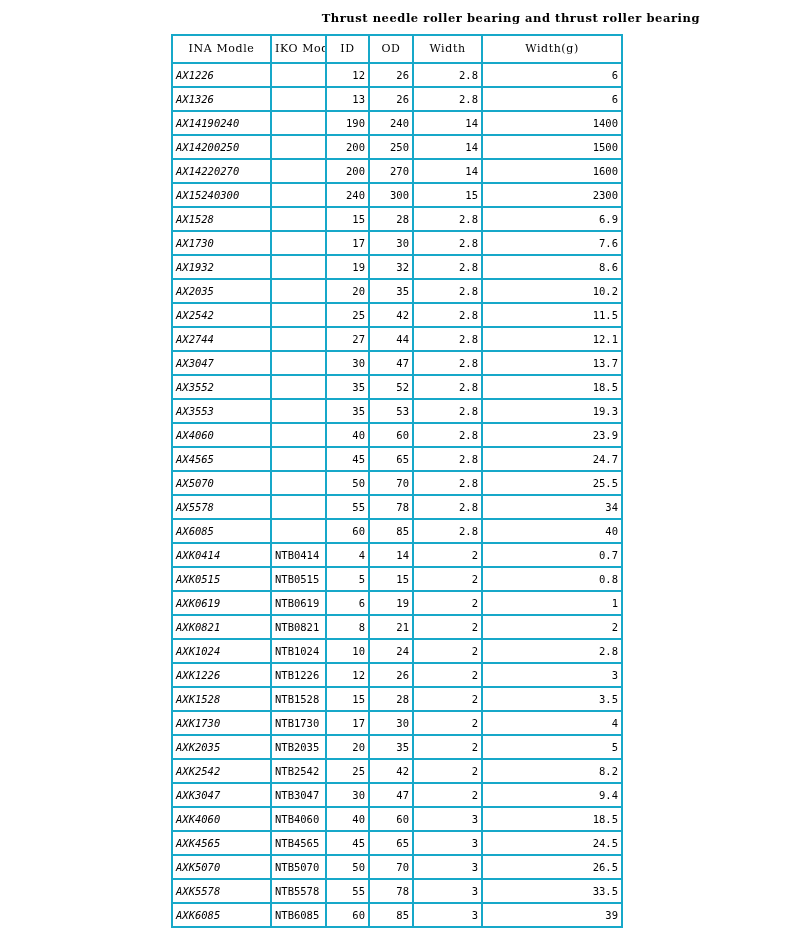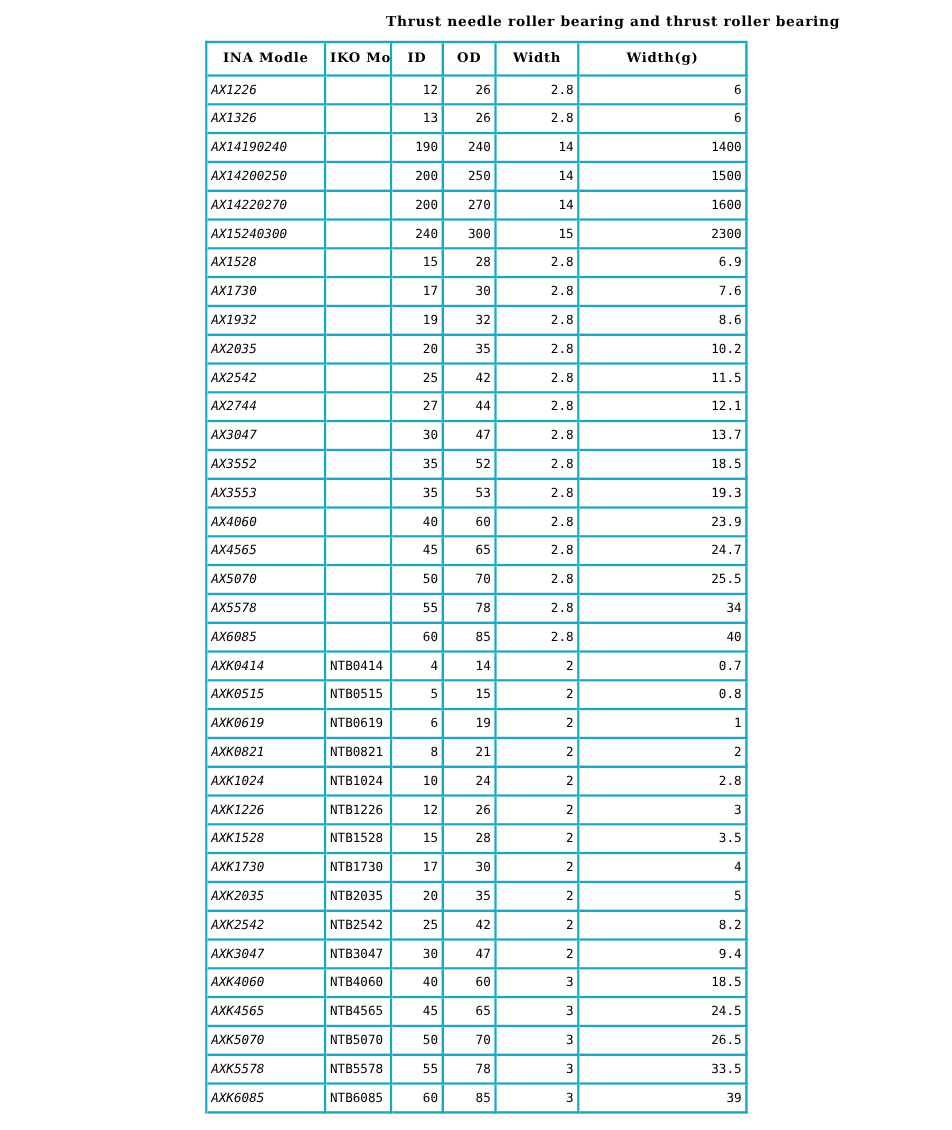--- a/index.html
+++ b/index.html
@@ -60,21 +60,21 @@
     background: #ffffff;
     height: 22px;
     line-height: 22px;
     overflow: hidden;
     white-space: nowrap;
   }
   table.spec thead th {
     height: 26px;
     line-height: 26px;
     font-family: "DejaVu Serif", serif;
-    font-weight: bold;
+    font-weight: normal;
     font-size: 11px;
     letter-spacing: 0.6px;
     text-align: center;
   }
   
   col.c-ina   { width: 99px; }
   col.c-iko   { width: 55px; }
   col.c-id    { width: 43px; }
   col.c-od    { width: 44px; }
   col.c-width { width: 69px; }

